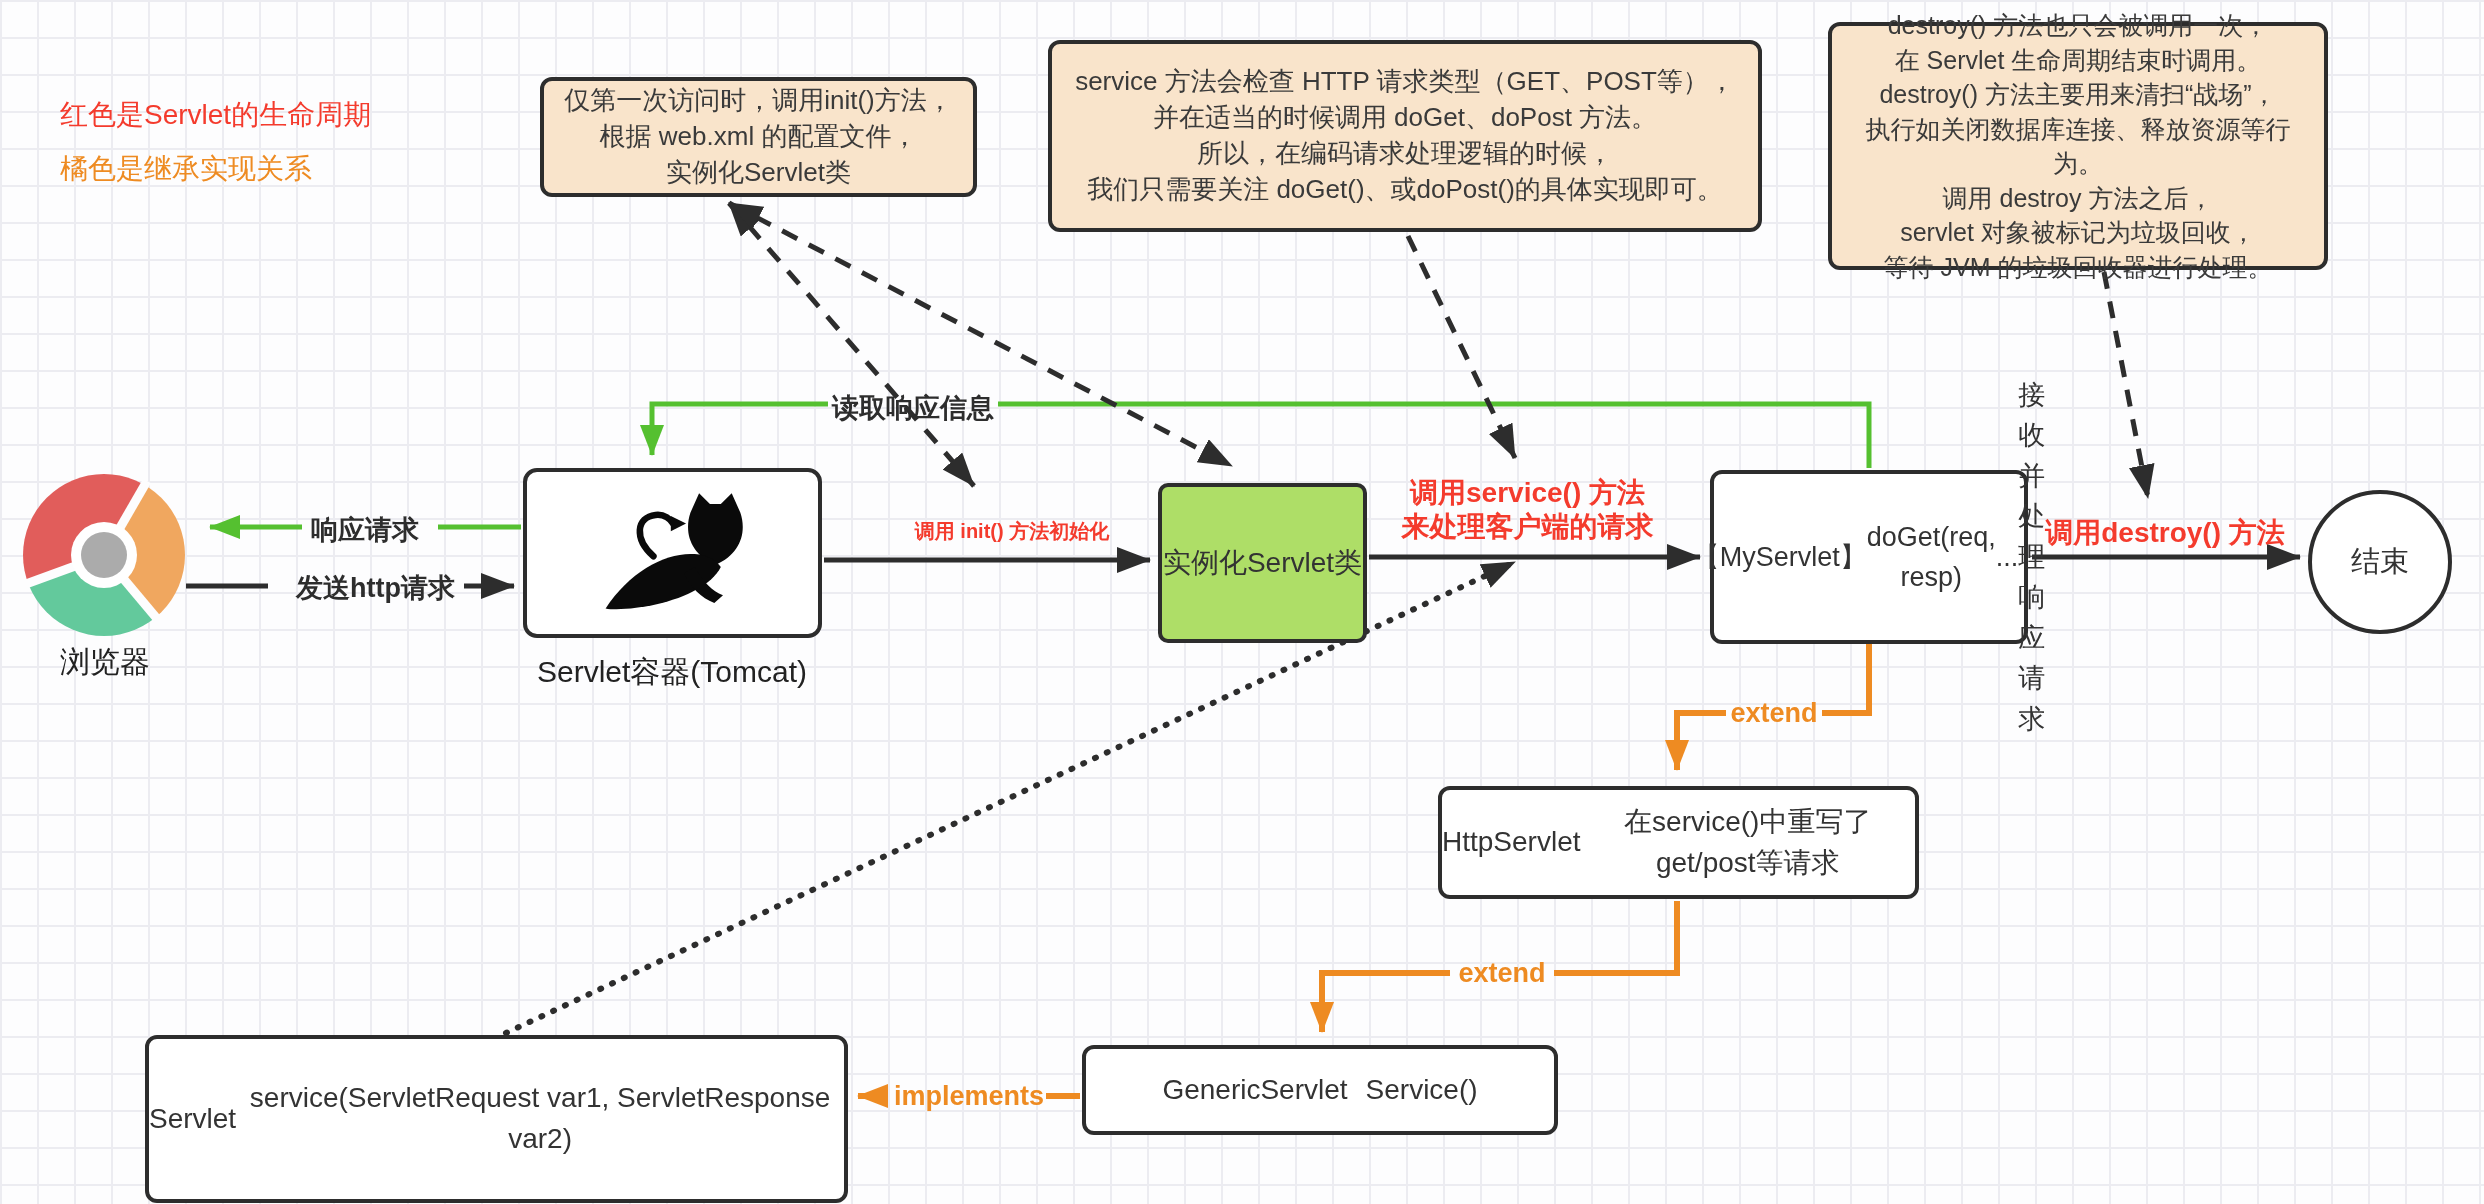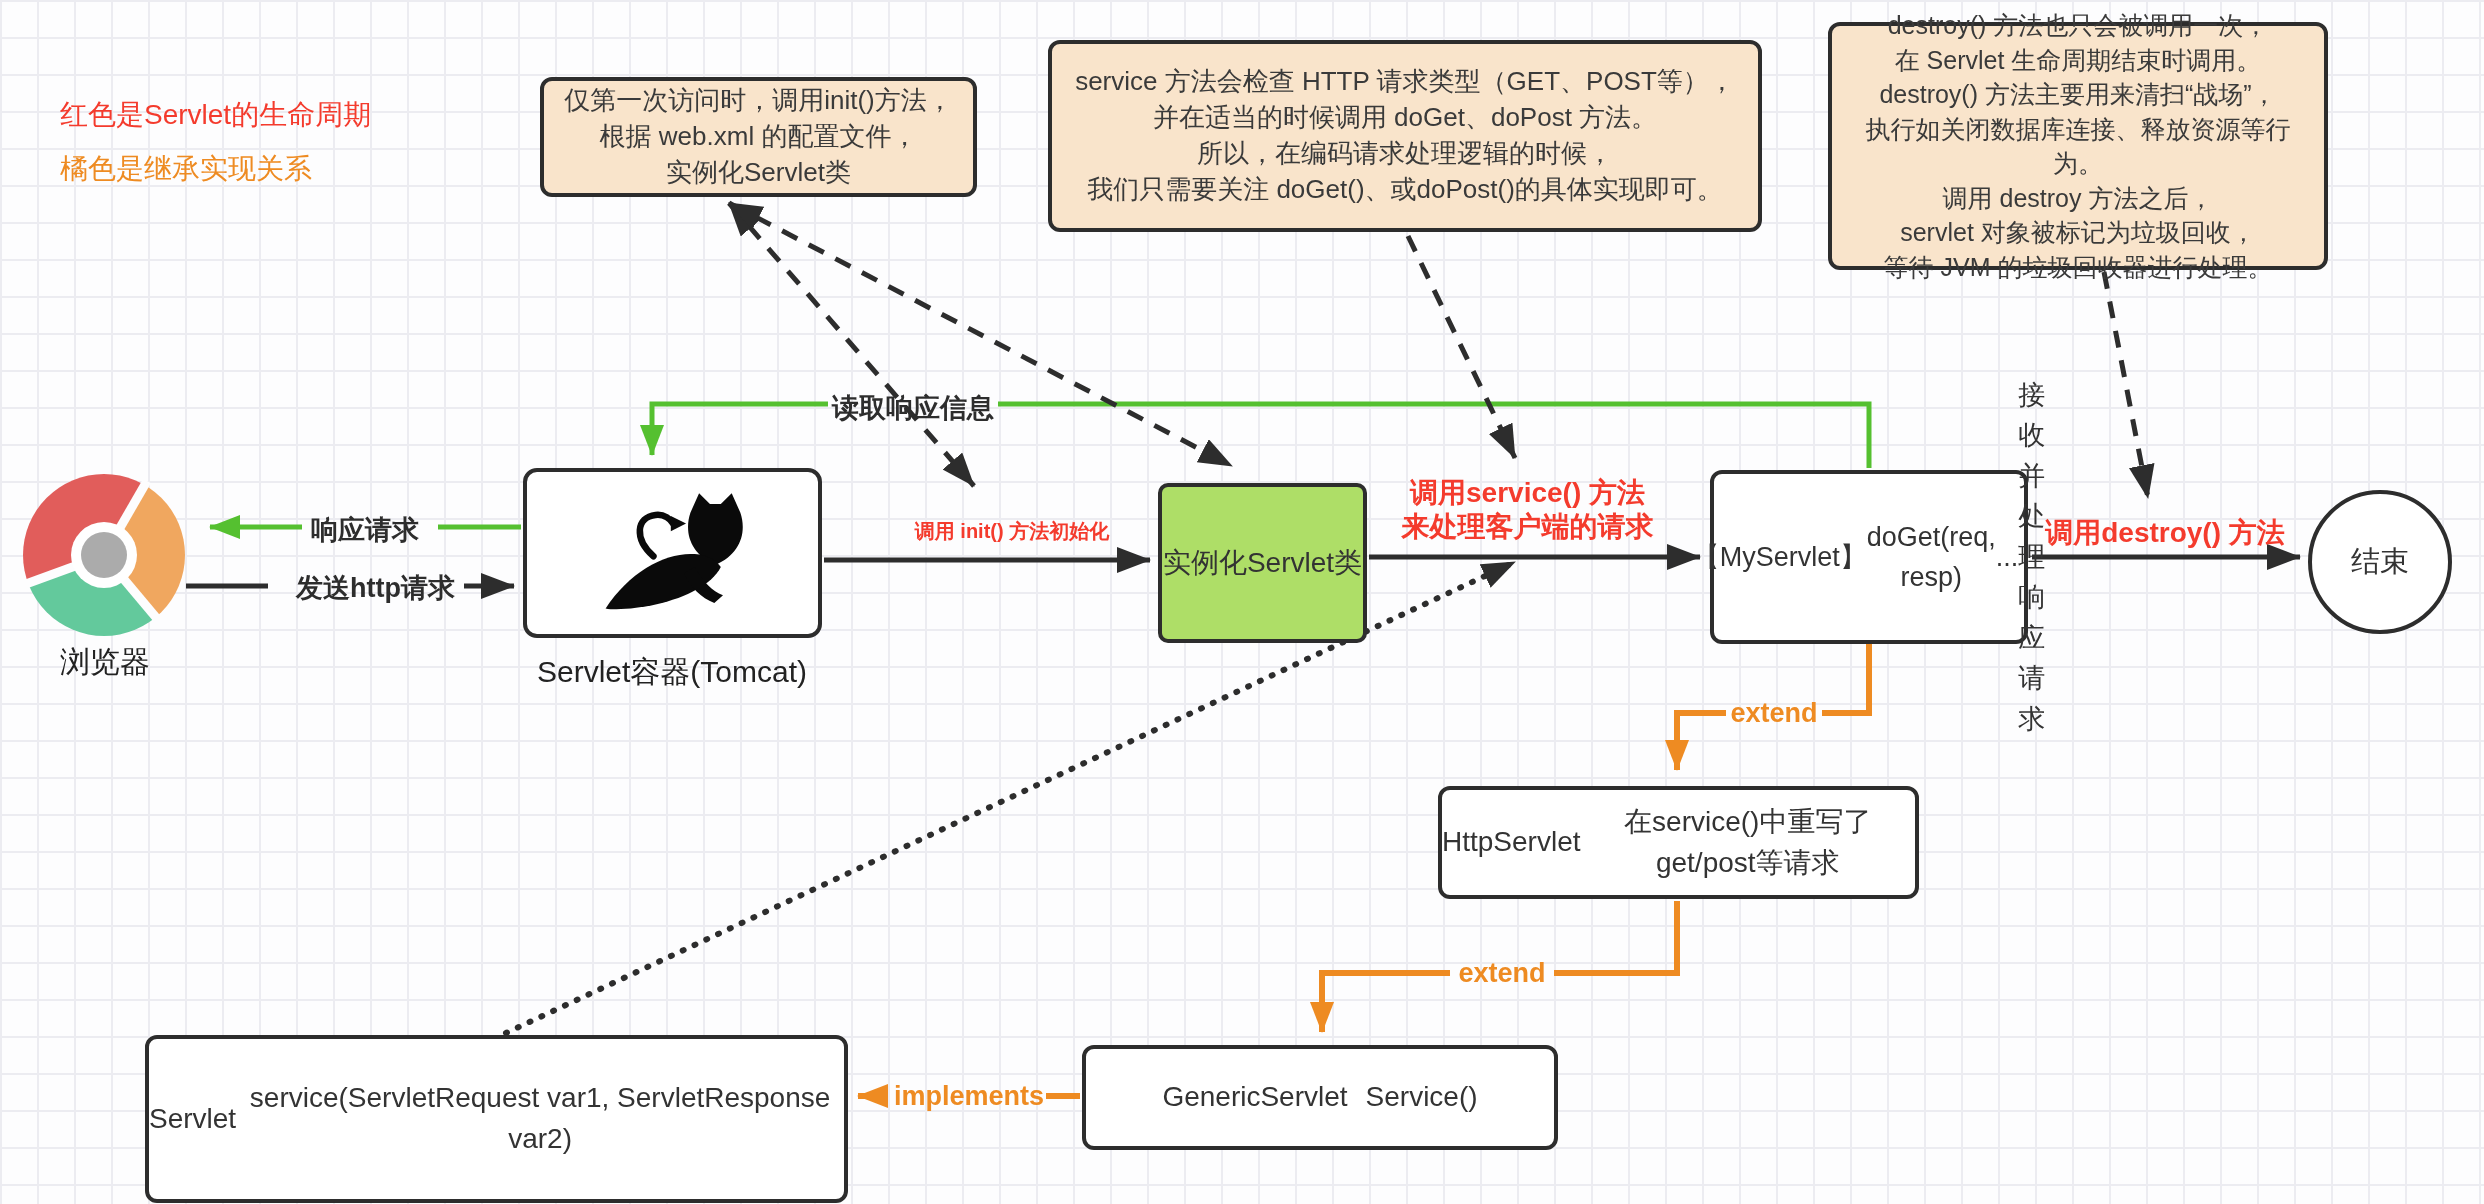--- a/index.html
+++ b/index.html
@@ -153,21 +153,21 @@
 
   <div class="end-circle">
     <span>结束</span>
   </div>
 
   <div class="node" style="left:1438px;top:786px;width:481px;height:113px;">
     <div>HttpServlet</div>
     <div>在service()中重写了get/post等请求</div>
   </div>
 
-  <div class="node" style="left:1082px;top:1045px;width:476px;height:105px;gap:18px;">
+  <div class="node" style="left:1082px;top:1045px;width:476px;height:90px;gap:18px;">
     <div>GenericServlet</div>
     <div>Service()</div>
   </div>
 
   <div class="node" style="left:145px;top:1035px;width:703px;height:168px;">
     <div>Servlet</div>
     <div>service(ServletRequest var1, ServletResponse var2)</div>
   </div>
 
   <div class="edge-label black-lbl" style="left:300px;top:512px;width:130px;font-size:27px;">响应请求</div>

